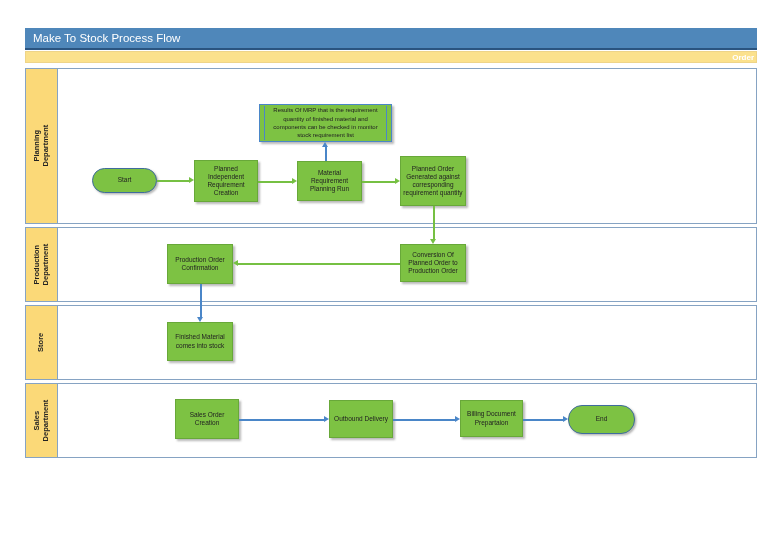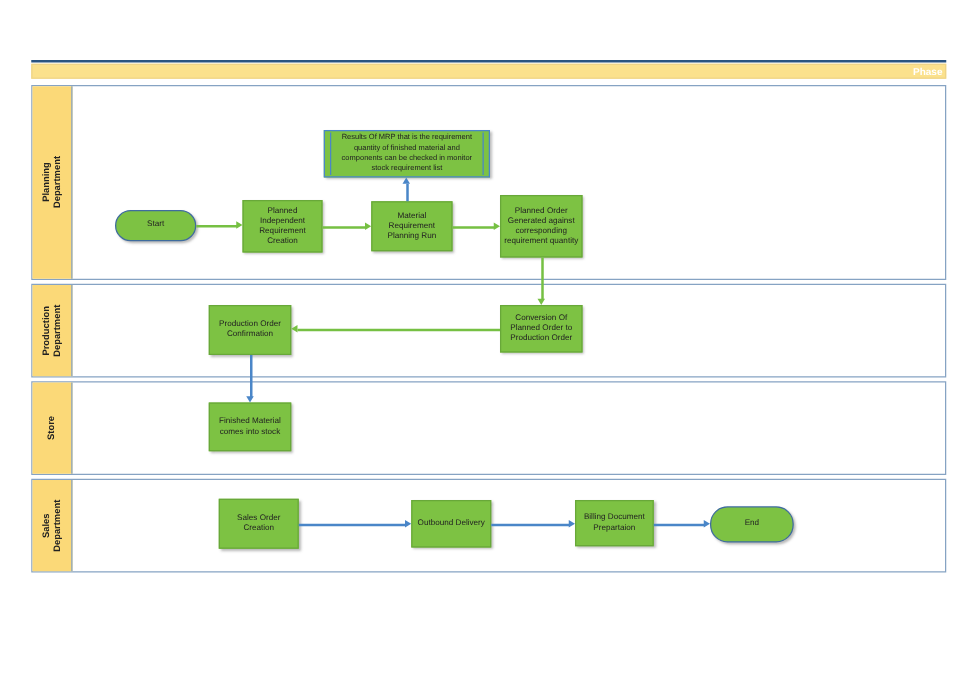--- a/index.html
+++ b/index.html
@@ -48,23 +48,26 @@
   .head-left{border-right:5px solid #76c043;border-top:3px solid transparent;border-bottom:3px solid transparent;}
   .head-down{border-top:5px solid #76c043;border-left:3px solid transparent;border-right:3px solid transparent;}
   .head-down.bluehead{border-top-color:#4a86c8;}
   .head-up{border-bottom:5px solid #4a86c8;border-left:3px solid transparent;border-right:3px solid transparent;}
 </style>
 </head>
 <body>
 
 <div id="page">
 
+  <div class="title-bar">
+    <span>Make To Stock Process Flow</span>
+  </div>
   <div class="title-underline"></div>
   <div class="phase-bar">
-    <span>Phase</span>
+    <span>Order</span>
   </div>
 
   <div class="lane" style="top:68px;height:156px;">
     <div class="lane-label">
       <span style="width:150px;">Planning Department</span>
     </div>
     <div class="lane-content"></div>
   </div>
   <div class="lane" style="top:227px;height:75px;">
     <div class="lane-label">

